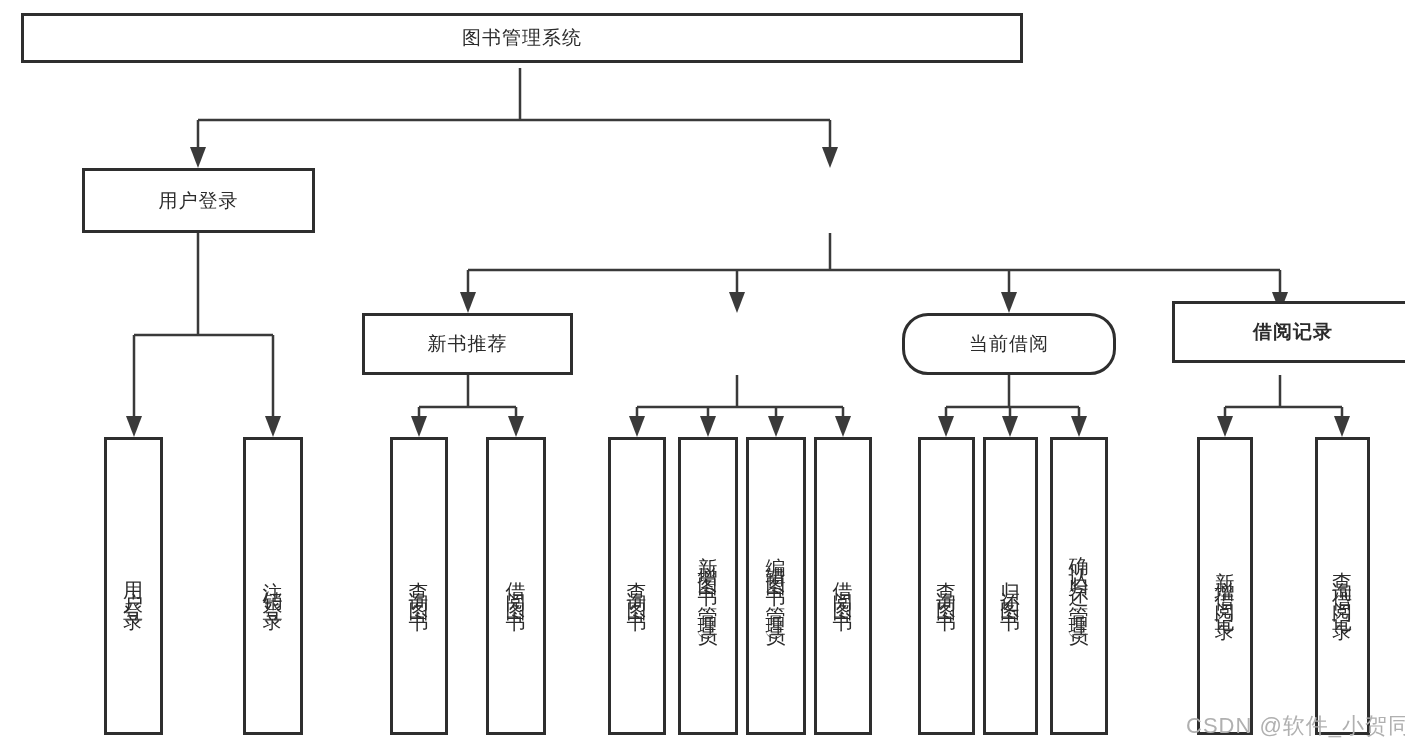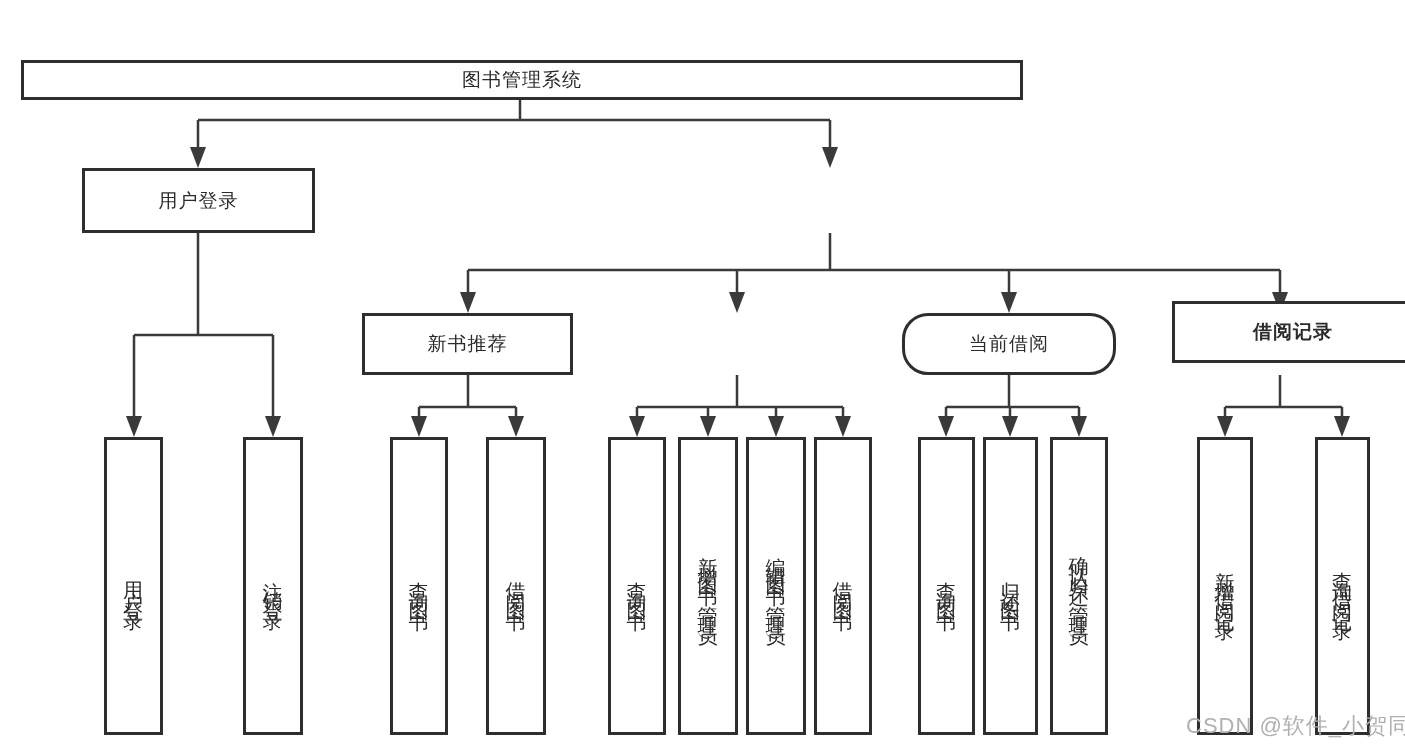--- a/index.html
+++ b/index.html
@@ -60,21 +60,21 @@
       <polygon points="768,416 784,416 776,437"></polygon>
       <polygon points="835,416 851,416 843,437"></polygon>
       <polygon points="938,416 954,416 946,437"></polygon>
       <polygon points="1002,416 1018,416 1010,437"></polygon>
       <polygon points="1071,416 1087,416 1079,437"></polygon>
       <polygon points="1217,416 1233,416 1225,437"></polygon>
       <polygon points="1334,416 1350,416 1342,437"></polygon>
     </g>
   </svg>
 
-  <div class="node" style="left:21px;top:13px;width:1002px;height:40px;margin-top:47px;">
+  <div class="node" style="left:21px;top:13px;width:1002px;height:50px;">
     <span>图书管理系统</span>
   </div>
 
   <div class="node" style="left:82px;top:168px;width:233px;height:65px;">
     <span>用户登录</span>
   </div>
 
   <div class="node" style="left:362px;top:313px;width:211px;height:62px;text-align:center;">
     <span>新书推荐</span>
   </div>

